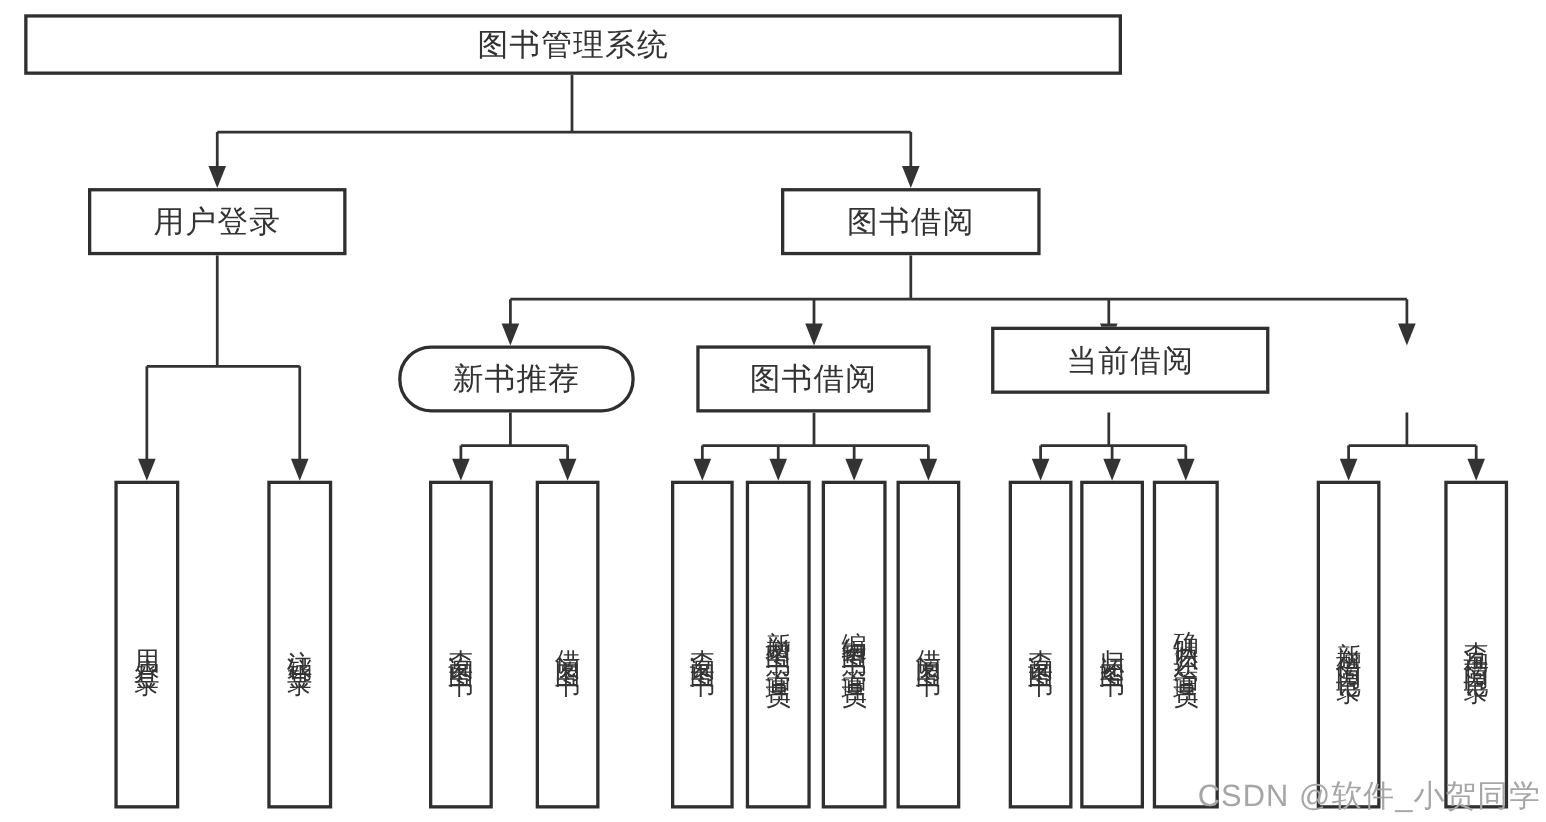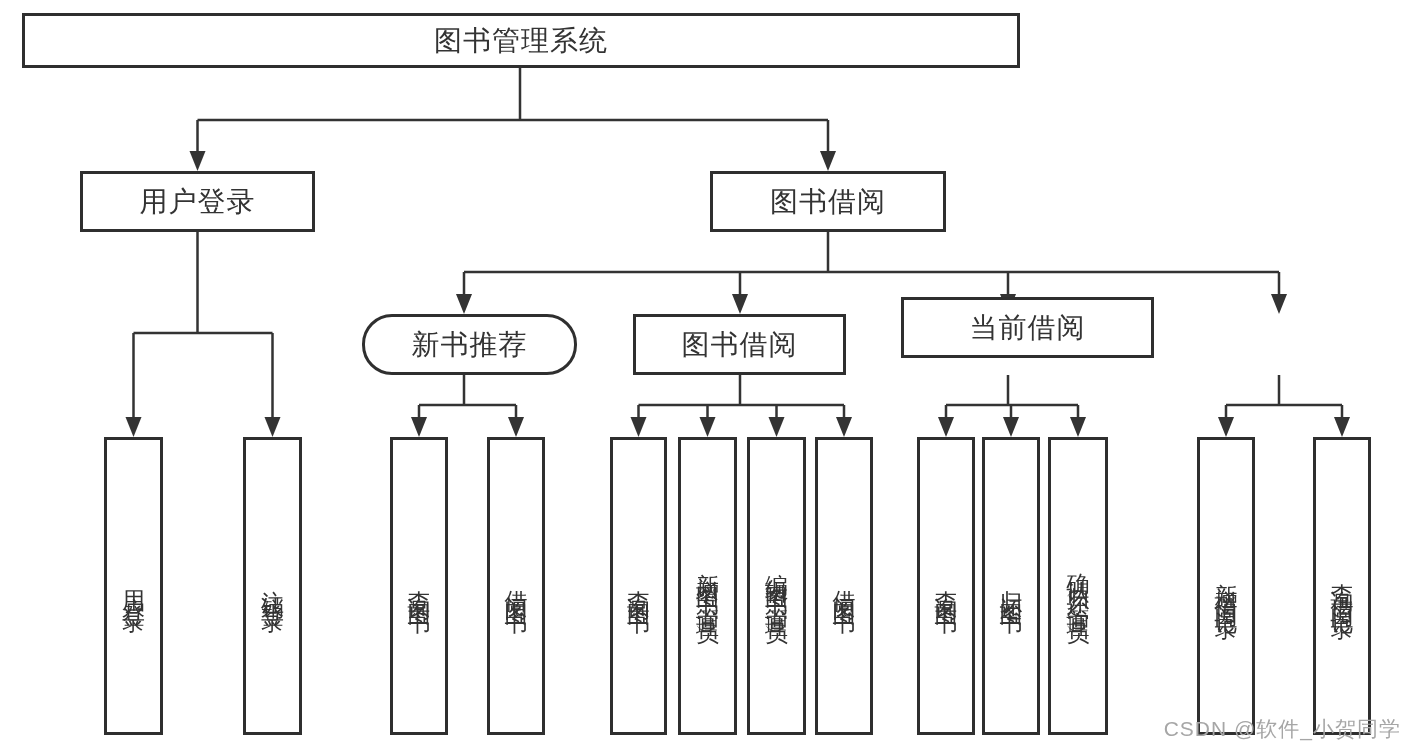--- a/index.html
+++ b/index.html
@@ -43,21 +43,21 @@
     writing-mode: vertical-rl;
     text-orientation: mixed;
     font-size: 23px;
     letter-spacing: 7px;
     line-height: 1;
   }
   .watermark {
     position: absolute;
     right: 4px;
     bottom: 4px;
-    font-size: 21px;
+    font-size: 28px;
     color: #a6a6a6;
     letter-spacing: 1px;
     white-space: nowrap;
   }
 </style>
 </head>
 <body>
 
 <div class="canvas">
 

